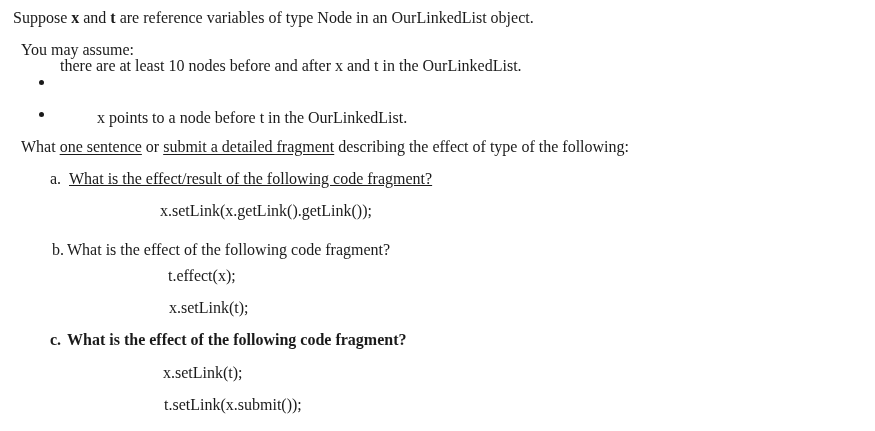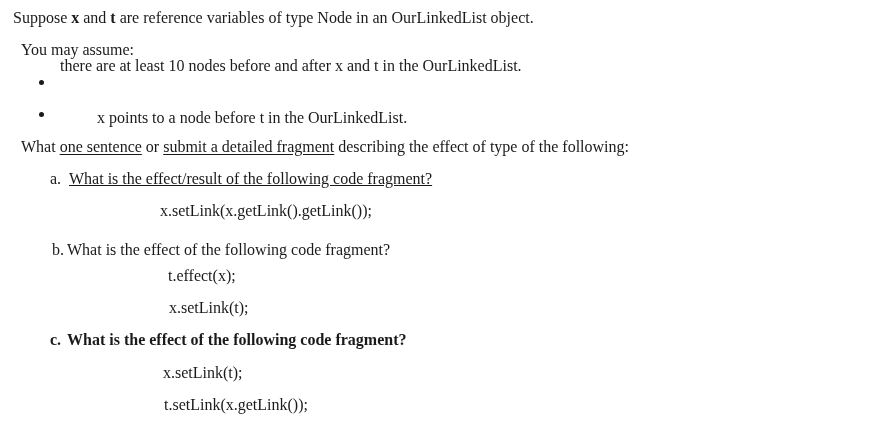--- a/index.html
+++ b/index.html
@@ -42,13 +42,13 @@
 <div class="line" style="left:49px; top:240px;text-align:center;">
   <span style="display:inline-block; width:18px;">b.</span><span>What is the effect of the following code fragment?</span>
 </div>
 <div class="line" style="left:168px; top:266px;">t.effect(x);</div>
 <div class="line" style="left:169px; top:298px;">x.setLink(t);</div>
 
 <div class="line" style="left:50px; top:330px;font-weight:bold;">
   <span style="display:inline-block; width:17px;">c.</span><span>What is the effect of the following code fragment?</span>
 </div>
 <div class="line" style="left:163px; top:363px;">x.setLink(t);</div>
-<div class="line" style="left:164px; top:395px;">t.setLink(x.getLink());</div>
+<div class="line" style="left:164px; top:395px;">t.setLink(x.submit());</div>
 
 </body></html>

